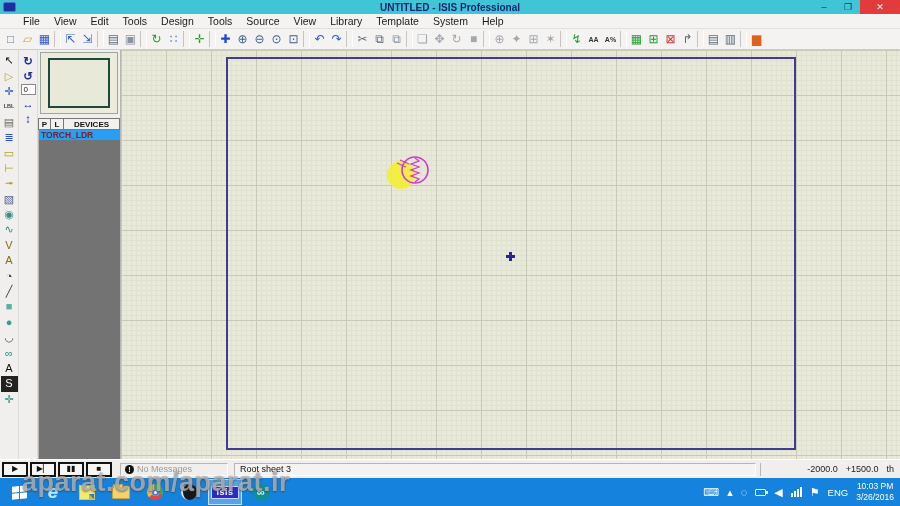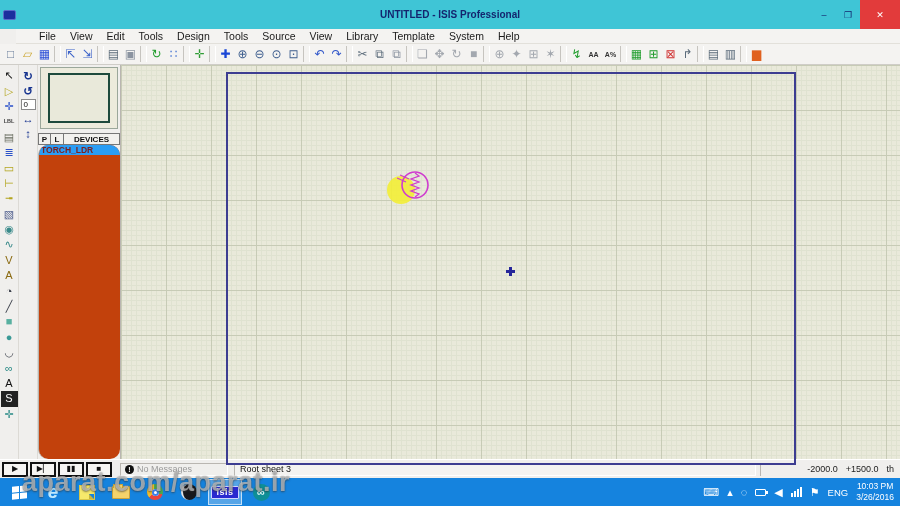--- a/index.html
+++ b/index.html
@@ -1,29 +1,29 @@
 <!DOCTYPE html>
 <html><head>
 <meta charset="utf-8">
 <style>
   * { box-sizing: border-box; margin: 0; padding: 0; }
   html,body { width:900px; height:506px; overflow:hidden; }
   body { font-family:"Liberation Sans", sans-serif; background:#f0efed; position:relative; }
   .screen { width:900px; height:506px; position:relative; display:flex; flex-direction:column; }
 
   
-  .titlebar { height:29px; background:#3fc5d6; position:relative; display:flex; align-items:center; flex:none; }
+  .titlebar { height:14px; background:#3fc5d6; position:relative; display:flex; align-items:center; flex:none; }
   .appicon { width:13px; height:10px; background:#1b2f9e; border:1px solid #5a6cc9; border-radius:2px; margin-left:3px; z-index:2; }
   .title { position:absolute; left:0; right:0; text-align:center; font-size:10px; font-weight:bold; color:#14256e; }
   .winbtns { margin-left:auto; display:flex; height:100%; z-index:2; }
   .wb { width:24px; display:flex; align-items:center; justify-content:center; font-size:9px; color:#14256e; cursor:default; }
   .wb.close { width:40px; background:#e23b3b; color:#fff; }
 
   
-  .menubar { height:15px; background:#f4f3f1; border-bottom:1px solid #e2e0da; display:flex; align-items:center; padding-left:16px; flex:none;margin-left:16px; }
+  .menubar { height:15px; background:#f4f3f1; border-bottom:1px solid #e2e0da; display:flex; align-items:center; padding-left:16px; flex:none; }
   .mi { font-size:10.5px; color:#1a1a1a; padding:0 7px; }
 
   
   .toolbar { height:21px; background:#f4f3f1; border-bottom:1px solid #cfcdc8; display:flex; align-items:center; padding-left:2px; flex:none; }
   .tbi { width:17px; height:17px; display:flex; align-items:center; justify-content:center; font-size:12px; line-height:1; flex:none; }
   .tbi.txt { font-size:7px; font-weight:bold; letter-spacing:0; }
   .tbi.sep { width:7px; height:16px; border-left:1px solid #c6c4bf; border-right:1px solid #ffffff; margin:0 1px; }
 
   
   .main { flex:1; display:flex; min-height:0; }
@@ -35,21 +35,21 @@
   .ob { width:17px; height:15px; display:flex; align-items:center; justify-content:center; font-size:11.5px; font-weight:bold; color:#16338f; flex:none; }
   .angle { width:15px; height:11px; background:#fff; border:1px solid #8a8a8a; font-size:8px; line-height:9px; padding-left:2px; color:#111; margin:1px 0; }
 
   .panel { flex:1; display:flex; flex-direction:column; min-width:0; }
   .overview { height:62px; margin:2px 2px 4px 2px; border:1px solid #9aa79a; background:#ecebdc; padding:5px 7px; flex:none; }
   .overview-inner { width:100%; height:100%; border:2px solid #1d4a3c; background:#e9e9da; }
   .selheader { display:flex; height:12px; margin:0; flex:none; }
   .plbtn { width:13px; border:1px solid #777; background:#f2f1ee; font-size:8px; font-weight:bold; display:flex; align-items:center; justify-content:center; color:#111; }
   .plbtn + .plbtn { border-left:none; }
   .devhdr { flex:1; border:1px solid #777; border-left:none; background:#f2f1ee; font-size:8px; font-weight:bold; display:flex; align-items:center; justify-content:center; color:#111; }
-  .devlist { flex:1; background:#c2410c; border-left:1px solid #b9b6b1; overflow:hidden;border-radius:10px; }
+  .devlist { flex:1; background:#737373; border-left:1px solid #b9b6b1; overflow:hidden; }
   .devitem { height:10px; line-height:10px; font-size:8.5px; padding-left:2px; color:#222; white-space:nowrap; }
   .devitem.selected { background:#2a9df4; color:#7c2020; font-weight:bold; }
 
   
   .canvas { flex:1; position:relative; background-color:#e9e9da;
     background-image:
       linear-gradient(to right, #c7cbb6 1px, transparent 1px),
       linear-gradient(to bottom, #c7cbb6 1px, transparent 1px),
       linear-gradient(to right, #dfe2d0 1px, transparent 1px),
       linear-gradient(to bottom, #dfe2d0 1px, transparent 1px);

